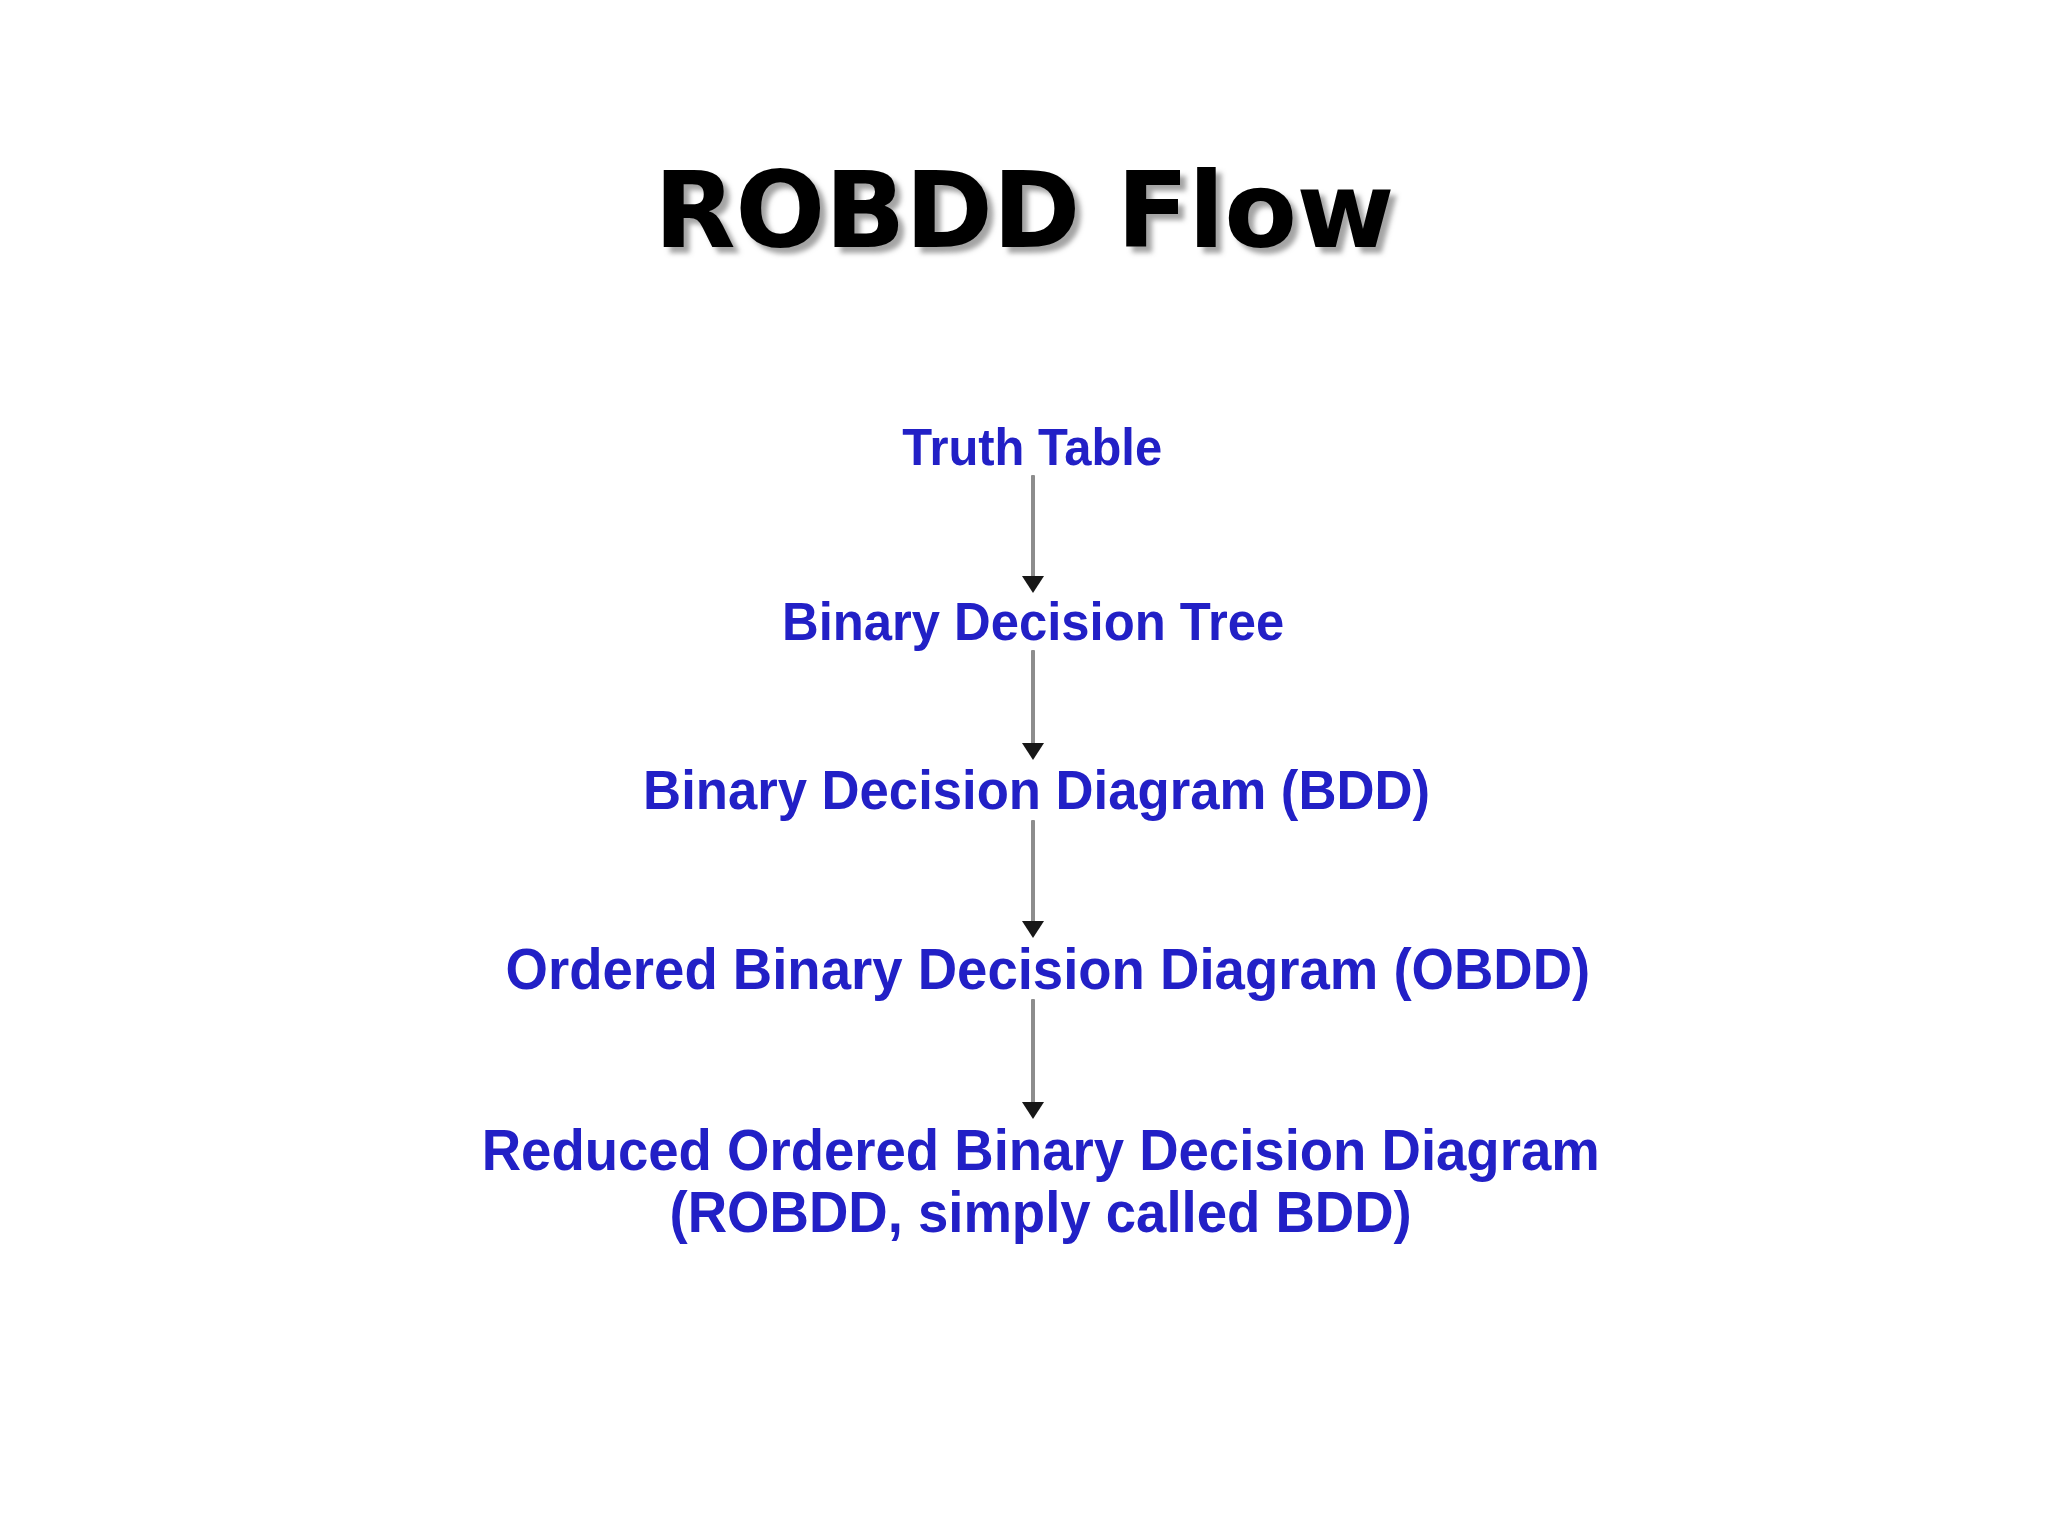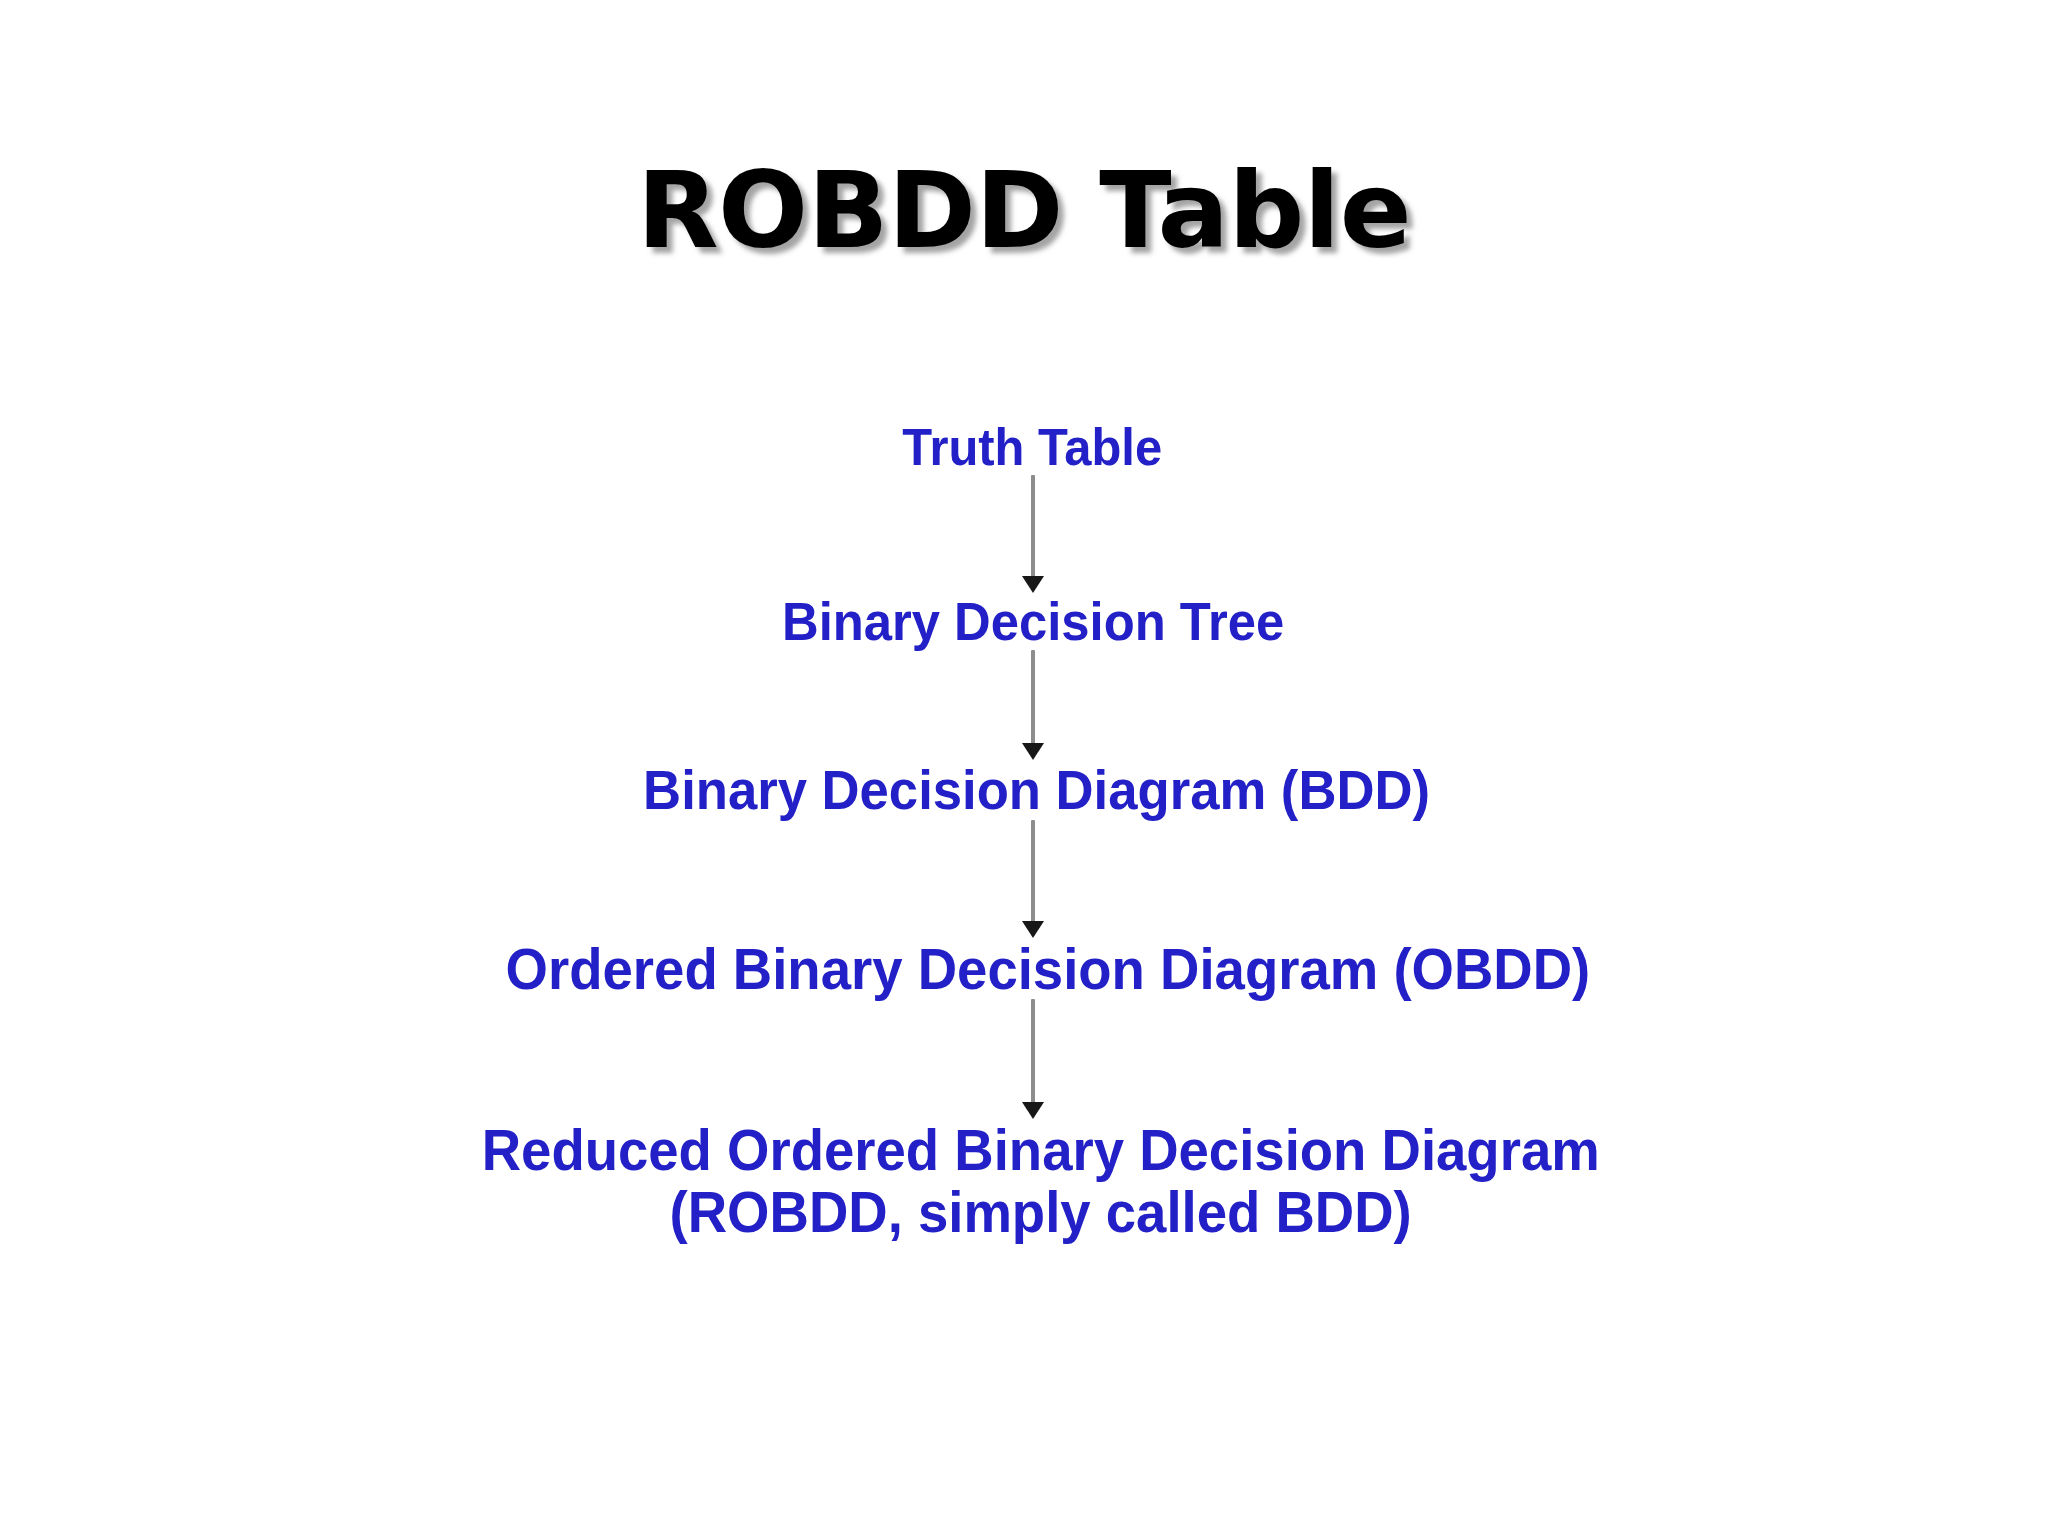--- a/index.html
+++ b/index.html
@@ -107,21 +107,21 @@
   .conn-3 { height: 118px; }
   .conn-3 .stem { height: 104px; }
   .conn-4 { height: 120px; }
   .conn-4 .stem { height: 106px; }
 </style>
 </head>
 <body>
 
 <div class="slide">
 
-  <div class="slide-title">ROBDD Table</div>
+  <div class="slide-title">ROBDD Flow</div>
 
   <div class="flow">
 
     <div class="flow-node node-1">Truth Table</div>
 
     <div class="connector conn-1">
       <div class="stem"></div>
       <div class="head"></div>
     </div>
 

